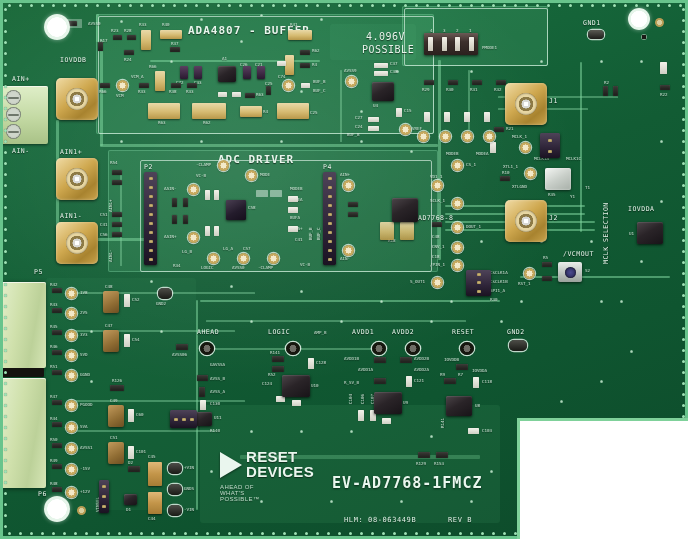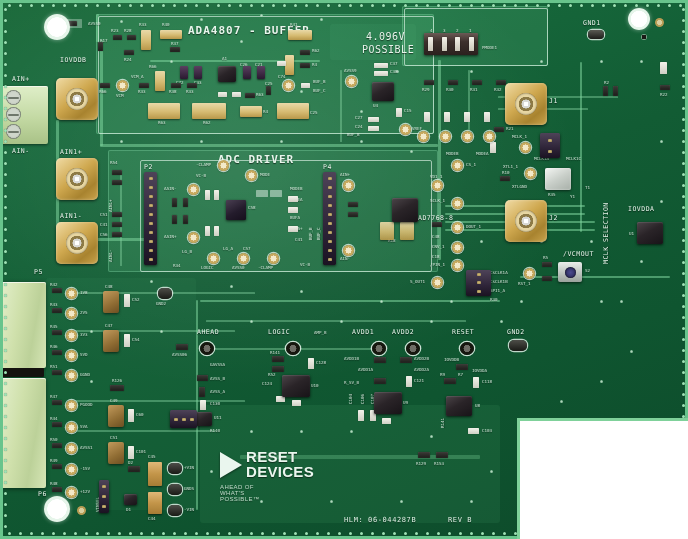--- a/index.html
+++ b/index.html
@@ -712,21 +712,22 @@
   <div class="silk tiny" style="left:416px;top:461px;">R129</div>
   <div class="silk tiny" style="left:434px;top:461px;">R153</div>
 
   <div class="adi-logo" style="left:220px;top:450px;">
     <div class="adi-tri" style="left:0;top:2px;"></div>
     <div class="adi-text" style="left:26px;top:0;">RESET</div>
     <div class="adi-text" style="left:26px;top:15px;">DEVICES</div>
     <div class="adi-tag" style="left:0;top:34px;">AHEAD OF WHAT'S POSSIBLE™</div>
   </div>
 
-  <div class="revtext" style="left:344px;top:516px;">HLM: 06-044287B</div>
+  <div class="partnum" style="left:332px;top:474px;">EV-AD7768-1FMCZ</div>
+  <div class="revtext" style="left:344px;top:516px;">HLM: 08-063449B</div>
   <div class="revtext" style="left:448px;top:516px;">REV B</div>
 
   <div class="silk sm" style="left:535px;top:450px;">GND7</div>
   <div class="testpoint tp-dark" style="left:537px;top:462px;width:16px;height:12px;border-radius:5px;background:linear-gradient(180deg,#4d4d48,#1a1a16);box-shadow:0 0 0 1.2px rgba(235,248,240,.8);"></div>
   <div class="hole" style="left:534px;top:498px;width:26px;height:26px;"></div>
 
   <div class="hole" style="left:44px;top:496px;width:26px;height:26px;"></div>
   <div class="hole-sm" style="left:77px;top:506px;width:9px;height:9px;"></div>
 
   <div class="notch"></div>

